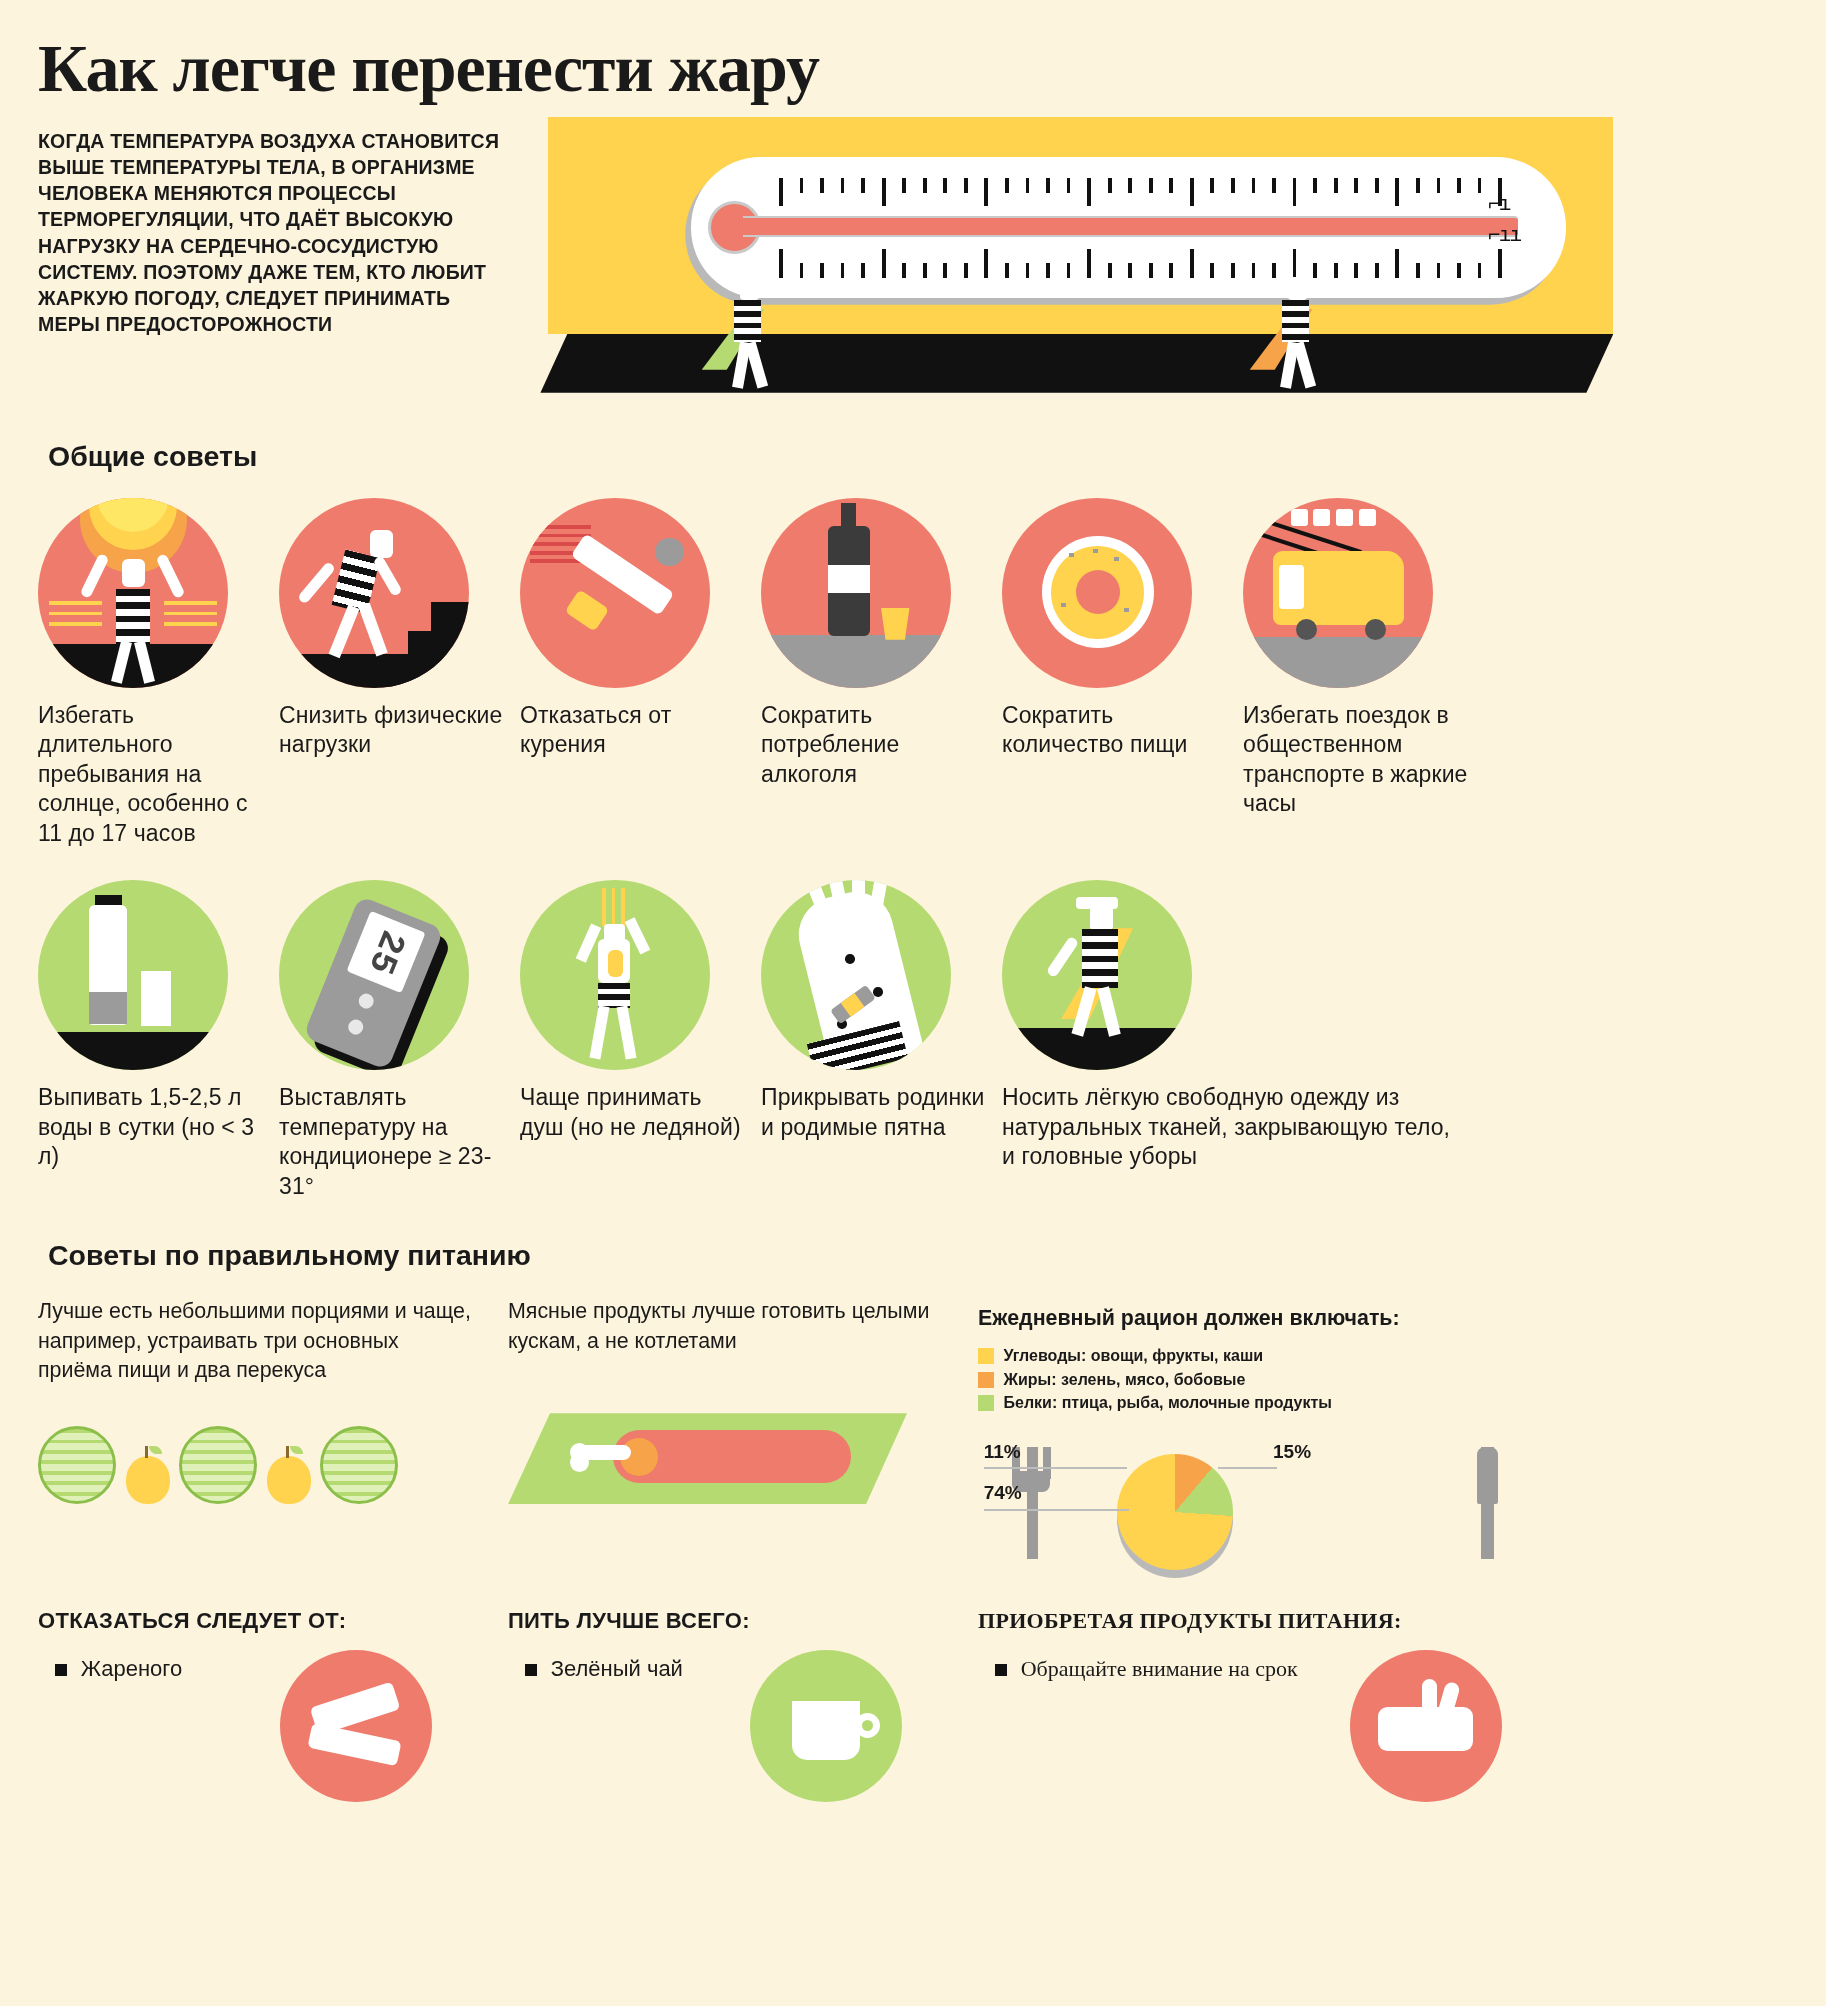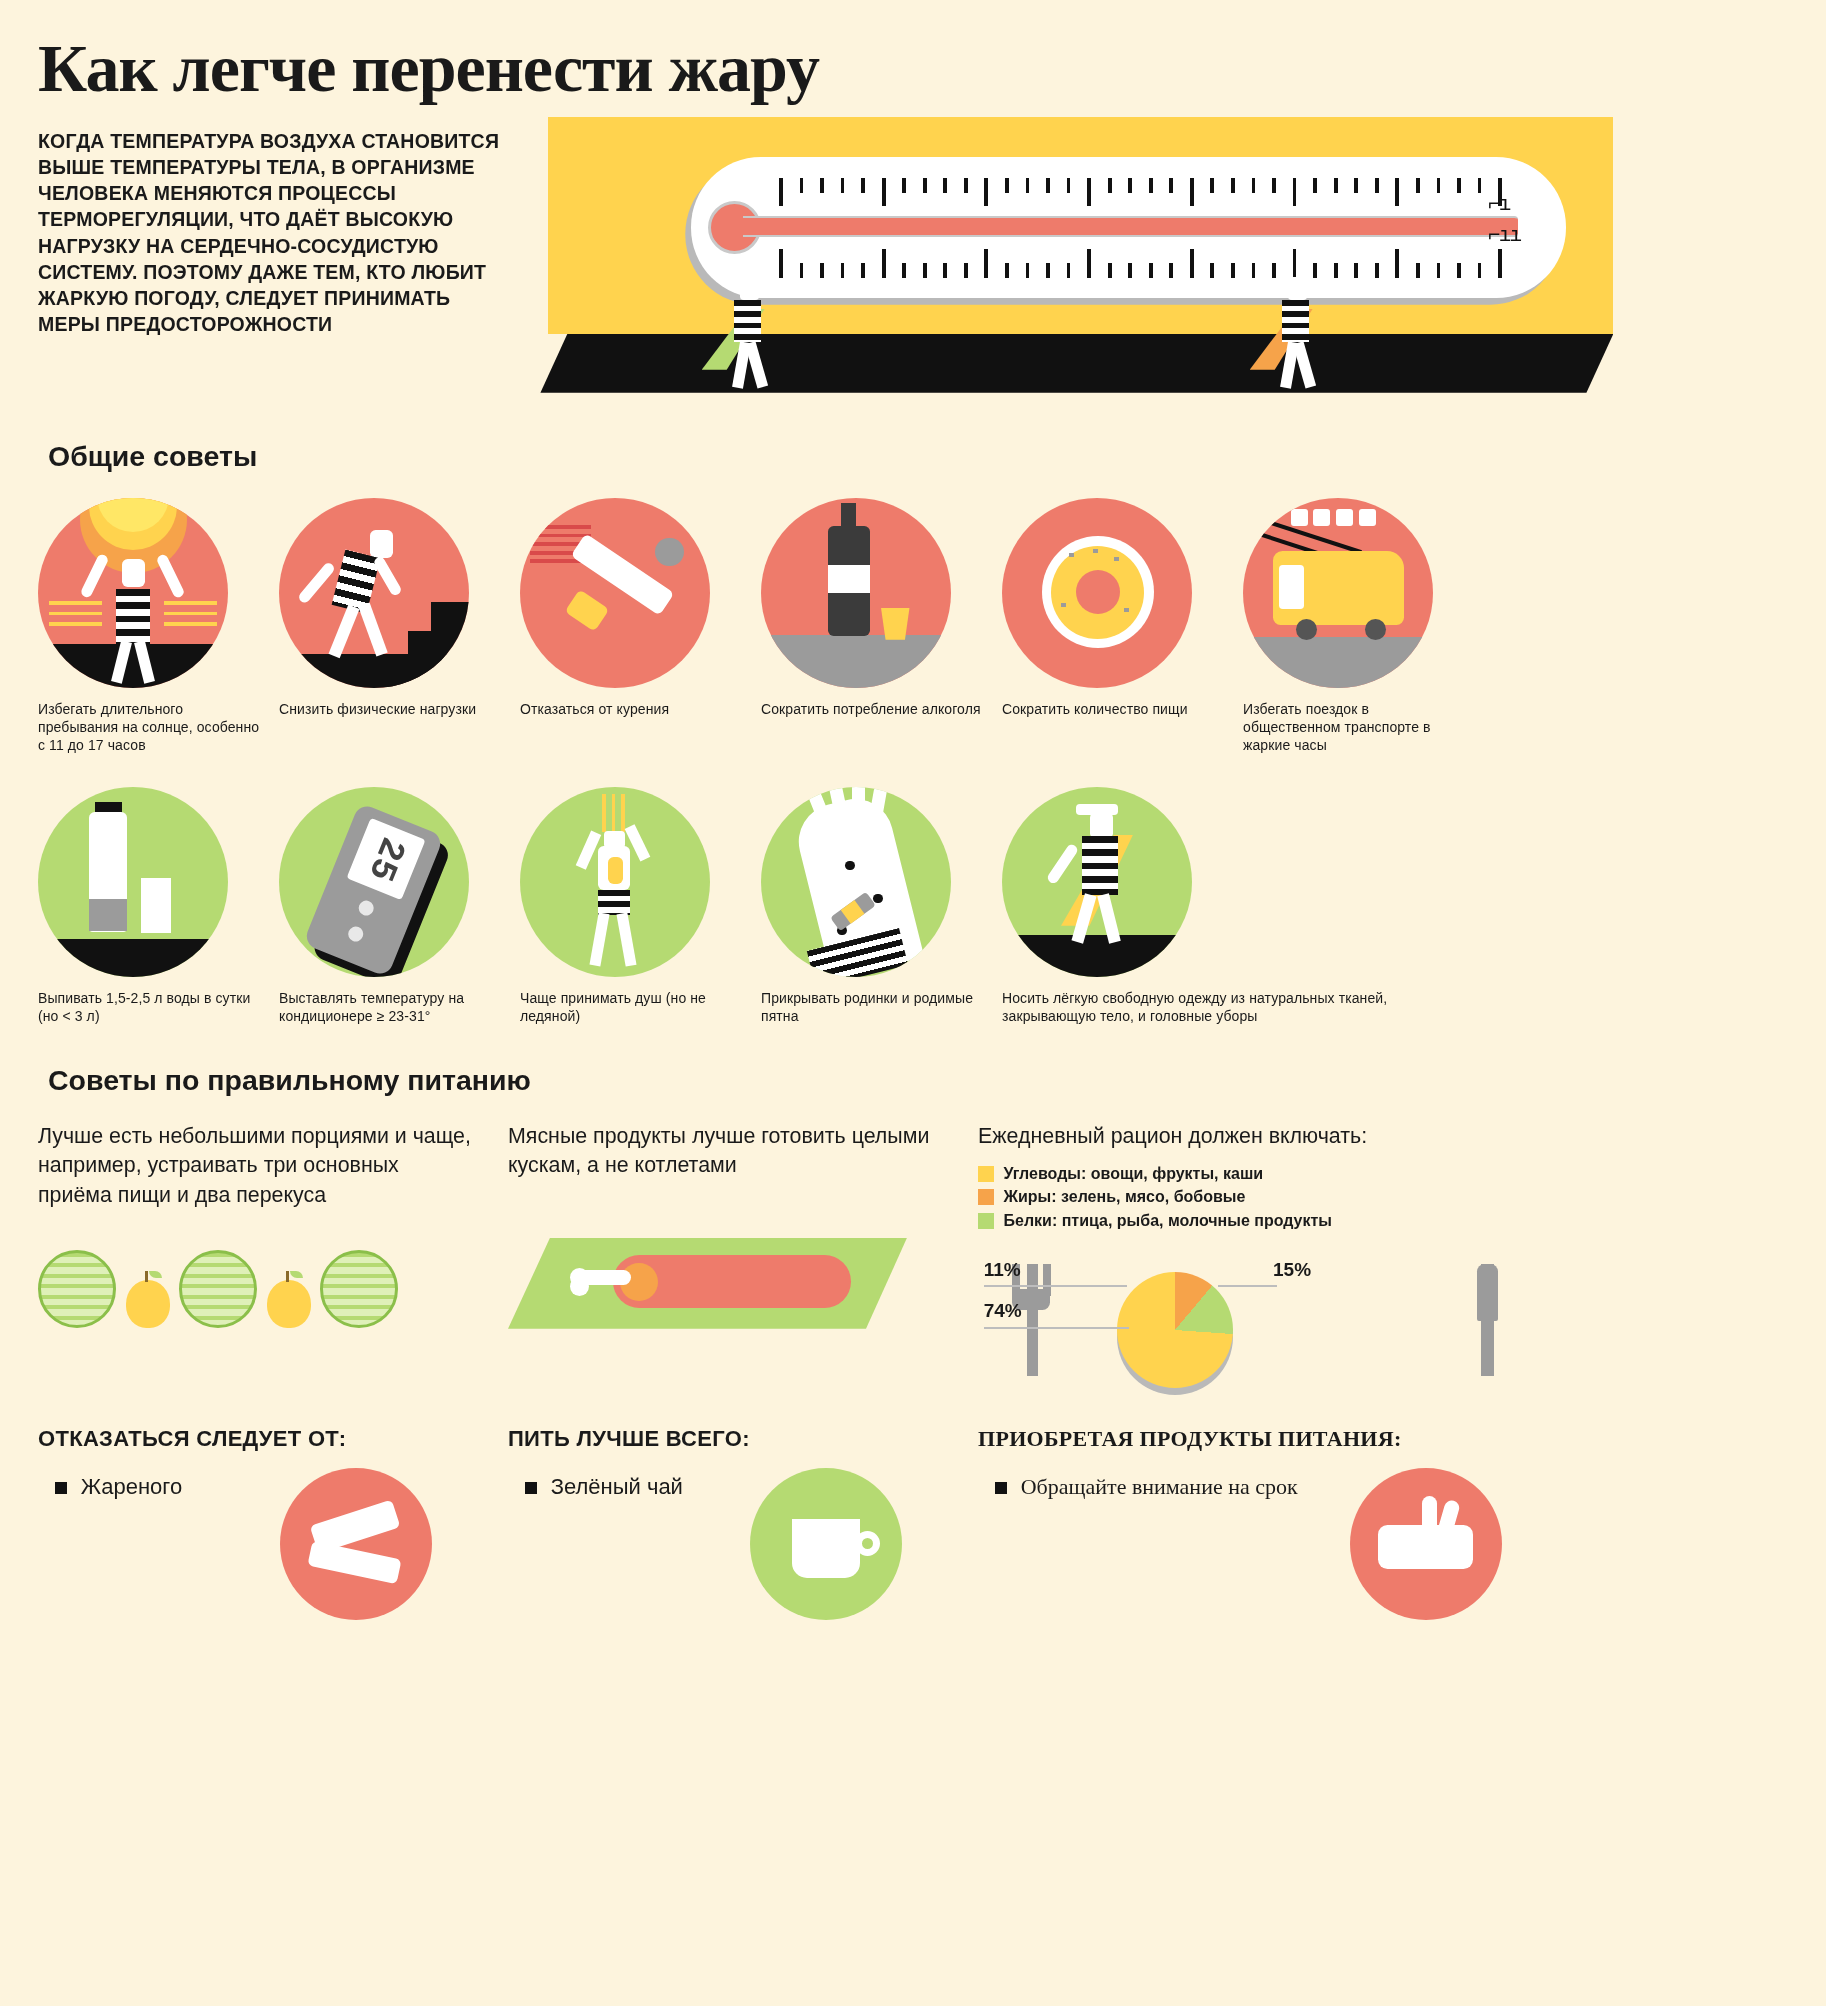--- a/index.html
+++ b/index.html
@@ -69,21 +69,21 @@
   .grid6 { display:flex; gap: 0; }
   .cell { width: 226px; margin-right: 15px; }
   .cell:last-child { margin-right:0; }
   .bubble {
     width: 190px; height: 190px; border-radius: 50%; position:relative; overflow:hidden;
     background:#ee7b6b;
   }
   .bubble.green { background:#b5da72; }
   .ground-black { position:absolute; left:0; bottom:0; width:100%; height: 44px; background:#111; }
   .ground-grey  { position:absolute; left:0; bottom:0; width:100%; height: 44px; background:#9b9b9b; }
-  .cap { font-size: 14px; line-height: 1.28; margin-top: 13.3px; letter-spacing: 0.1px; }
+  .cap { font-size: 23px; line-height: 1.28; margin-top: 13.3px; letter-spacing: 0.1px; }
 
   .sun-outer { position:absolute; left: 42px; top:-32px; width:107px; height:107px; border-radius:50%; background:#f6a34a; }
   .sun-mid   { position:absolute; left: 51px; top:-36px; width: 88px; height: 88px; border-radius:50%; background:#ffd34e; }
   .sun-in    { position:absolute; left: 59px; top:-38px; width: 72px; height: 72px; border-radius:50%; background:#ffe766; }
   .wave { position:absolute; width: 53px; height: 32px; background:
      repeating-linear-gradient(#ffd34e 0 3.8px, transparent 3.8px 10.5px); }
   .step { position:absolute; background:#111; }
 
   .bottle { position:absolute; background:#d9534f; }
   .glass  { position:absolute; background:#ffd34e; }
@@ -465,21 +465,21 @@
       <div class="ntext">Мясные продукты лучше готовить целыми кускам, а не котлетами</div>
       <div class="meat-wrap">
         <div class="meat-plate"></div>
         <div class="meat"></div>
         <div class="meat-inner"></div>
         <div class="bone"></div>
       </div>
     </div>
 
     <div class="ncol wide">
-      <div class="ntext" style="font-weight:400;">Ежедневный рацион должен включать:</div>
+      <div class="ntext" style="font-weight:700;margin-top:7px;">Ежедневный рацион должен включать:</div>
 
       <div class="legend">
         <div class="lg-item">
           <div class="sw" style="background:#ffd34e;"></div>
           <span>Углеводы: овощи, фрукты, каши</span>
         </div>
         <div class="lg-item">
           <div class="sw" style="background:#f6a34a;"></div>
           <span>Жиры: зелень, мясо, бобовые</span>
         </div>

